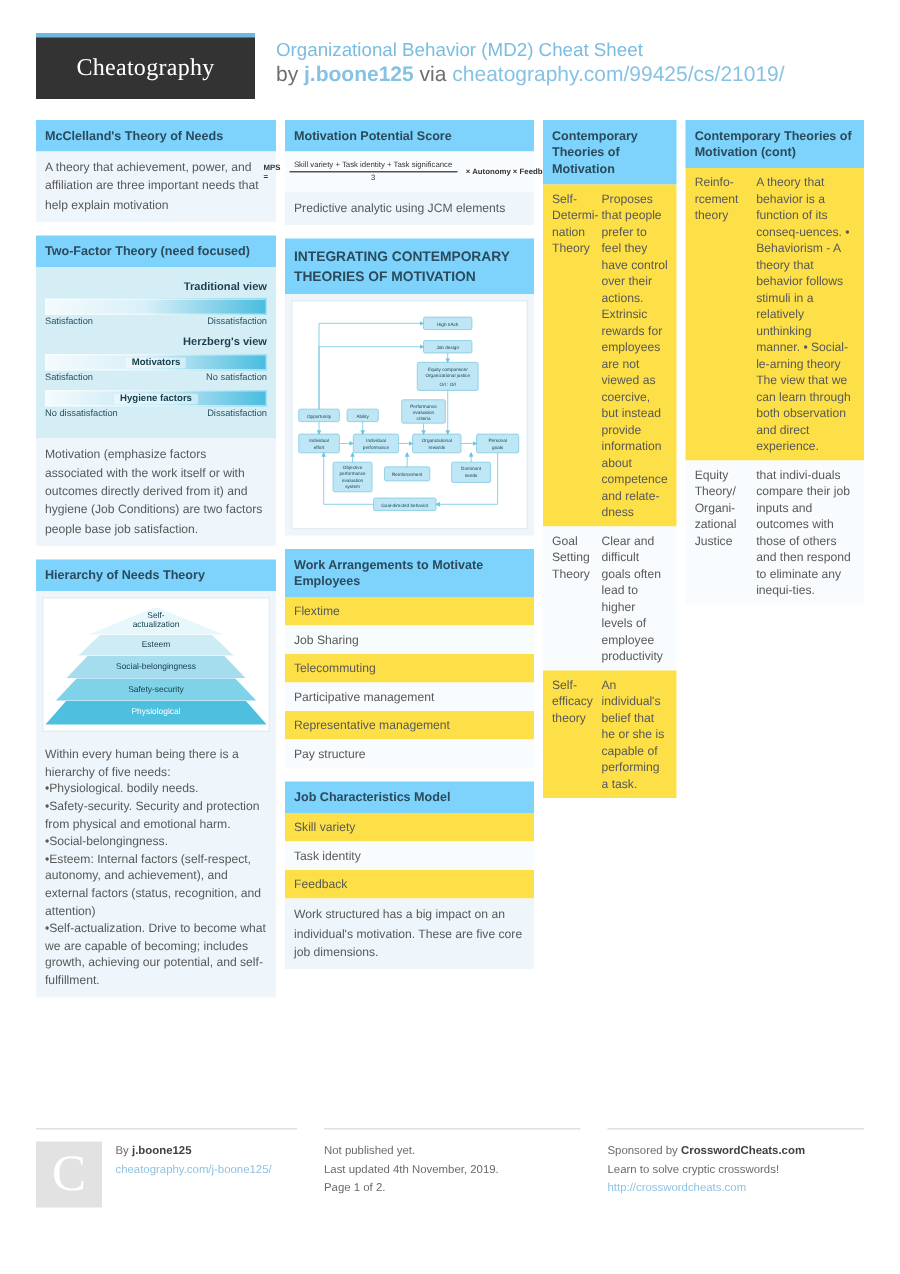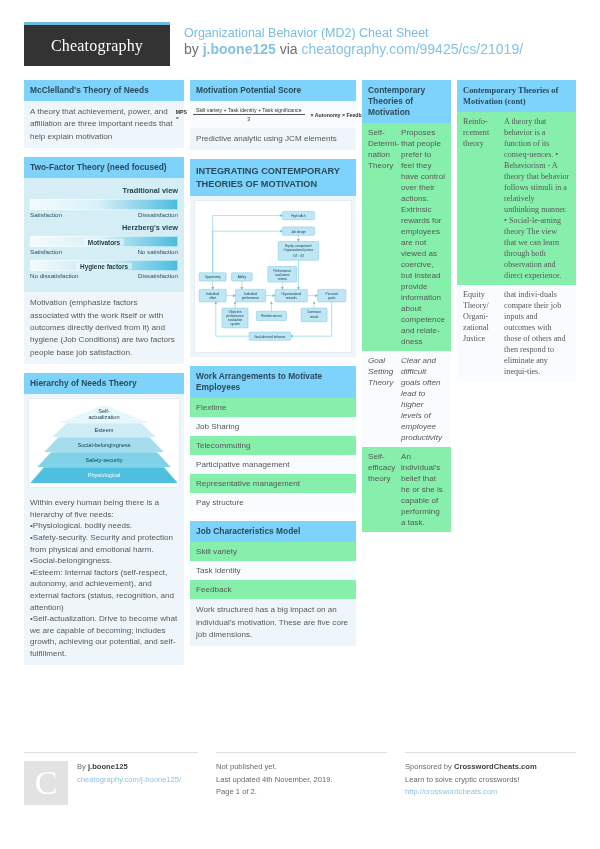--- a/index.html
+++ b/index.html
@@ -54,21 +54,21 @@
   
   .columns{
     display:flex;
     align-items:flex-start;
     gap:6px;
   }
   .col{display:flex;flex-direction:column;gap:9px;}
   .col1{width:164px;}
   .col2{width:166px;}
   .col3{width:92px;}
-  .col4{width:132px;font-family:Liberation Serif, serif;}
+  .col4{width:132px;}
 
   
   .card{width:100%;}
   .card-head{
     background:#7dd3fc;
     color:#2b4a5c;
     font-size:8.4px;
     font-weight:bold;
     line-height:11px;
     padding:5px 6px;
@@ -83,21 +83,21 @@
     padding:5px 6px;
     box-sizing:border-box;
   }
   .prose.tight{line-height:11.6px;}
   .row{
     font-size:8.1px;
     line-height:11px;
     padding:4px 6px;
     box-sizing:border-box;
     color:#585858;
-    background:#86efac;
+    background:#fde047;
   }
   .row.alt{background:#f8fcfe;}
   .imgwrap{
     background:#eef6fb;
     padding:4px;
     box-sizing:border-box;
   }
 
   
   .tf{
@@ -408,21 +408,21 @@
     </div>
 
     <div class="col col3">
       <div class="card">
         <div class="card-head">Contemporary Theories of Motivation</div>
 
         <div class="row" style="display:flex;gap:5px;">
           <div style="width:28px;flex:0 0 28px;">Self-Determi-nation Theory</div>
           <div style="flex:1;">Proposes that people prefer to feel they have control over their actions. Extrinsic rewards for employees are not viewed as coercive, but instead provide information about competence and relate-dness</div>
         </div>
-        <div class="row alt" style="display:flex;gap:5px;font-style:italic;">
+        <div class="row alt" style="display:flex;gap:5px;">
           <div style="width:28px;flex:0 0 28px;">Goal Setting Theory</div>
           <div style="flex:1;">Clear and difficult goals often lead to higher levels of employee productivity</div>
         </div>
         <div class="row" style="display:flex;gap:5px;">
           <div style="width:28px;flex:0 0 28px;">Self-efficacy theory</div>
           <div style="flex:1;">An individual's belief that he or she is capable of performing a task.</div>
         </div>
       </div>
     </div>
 

